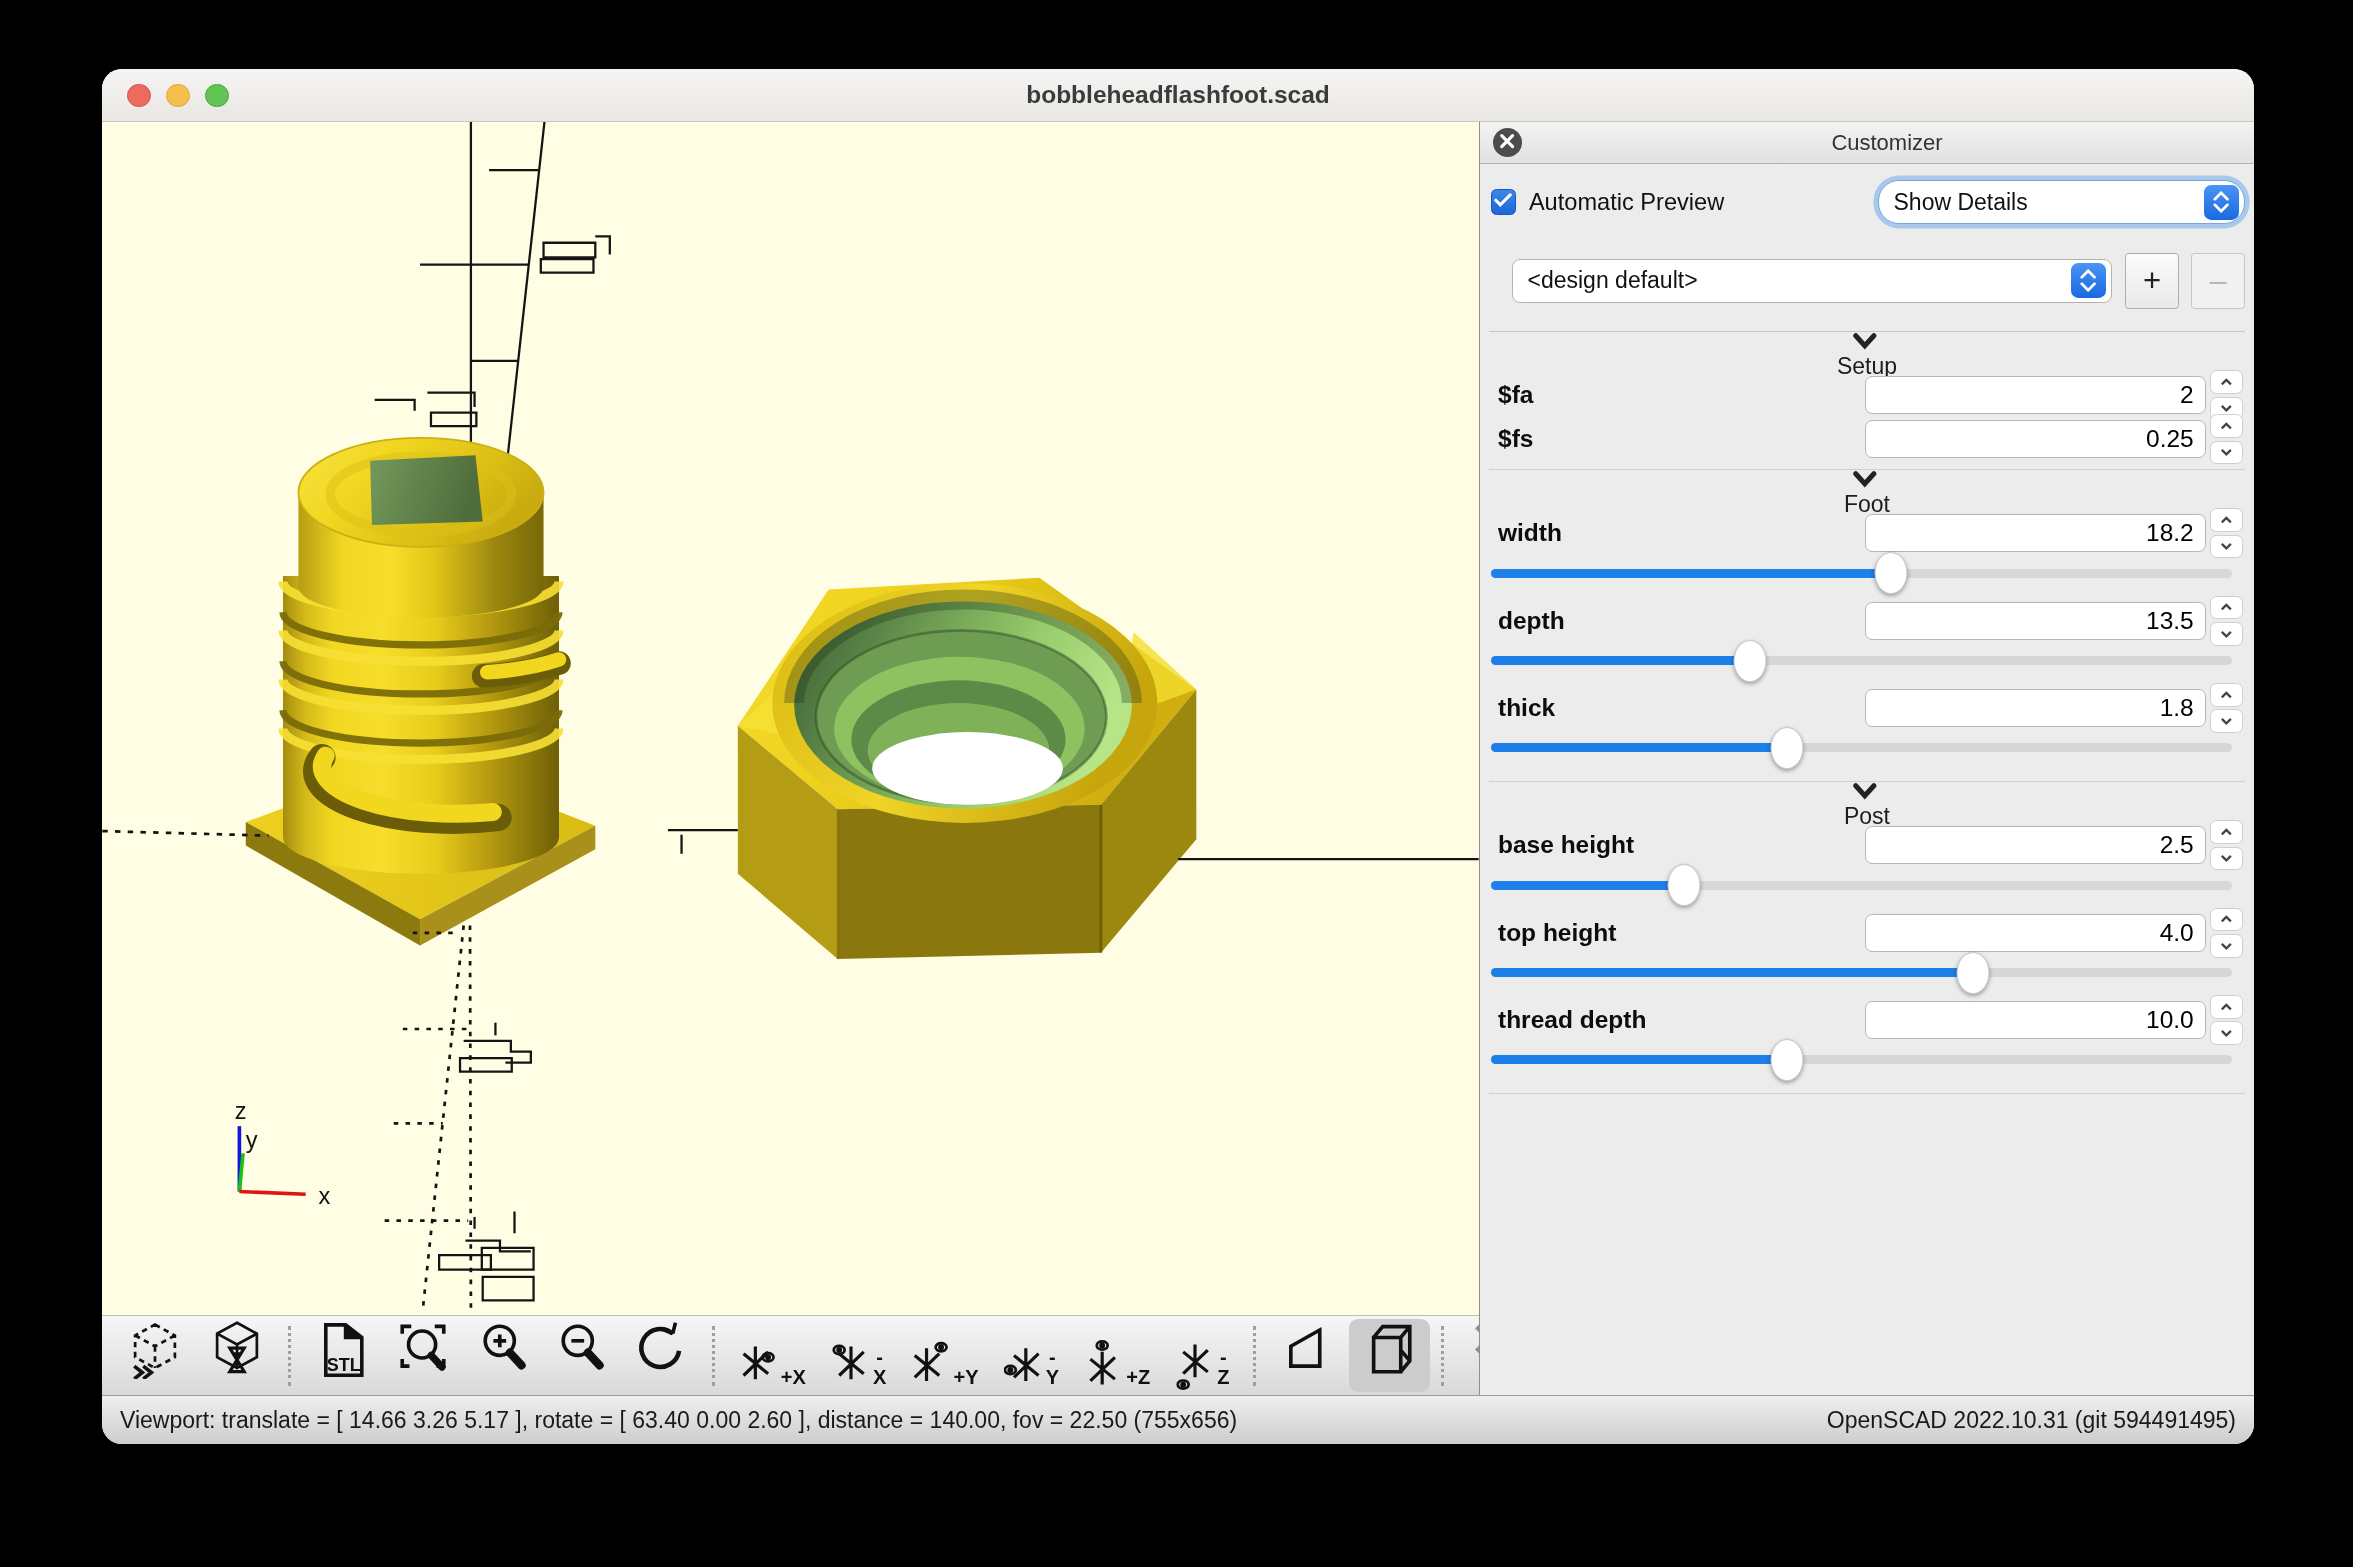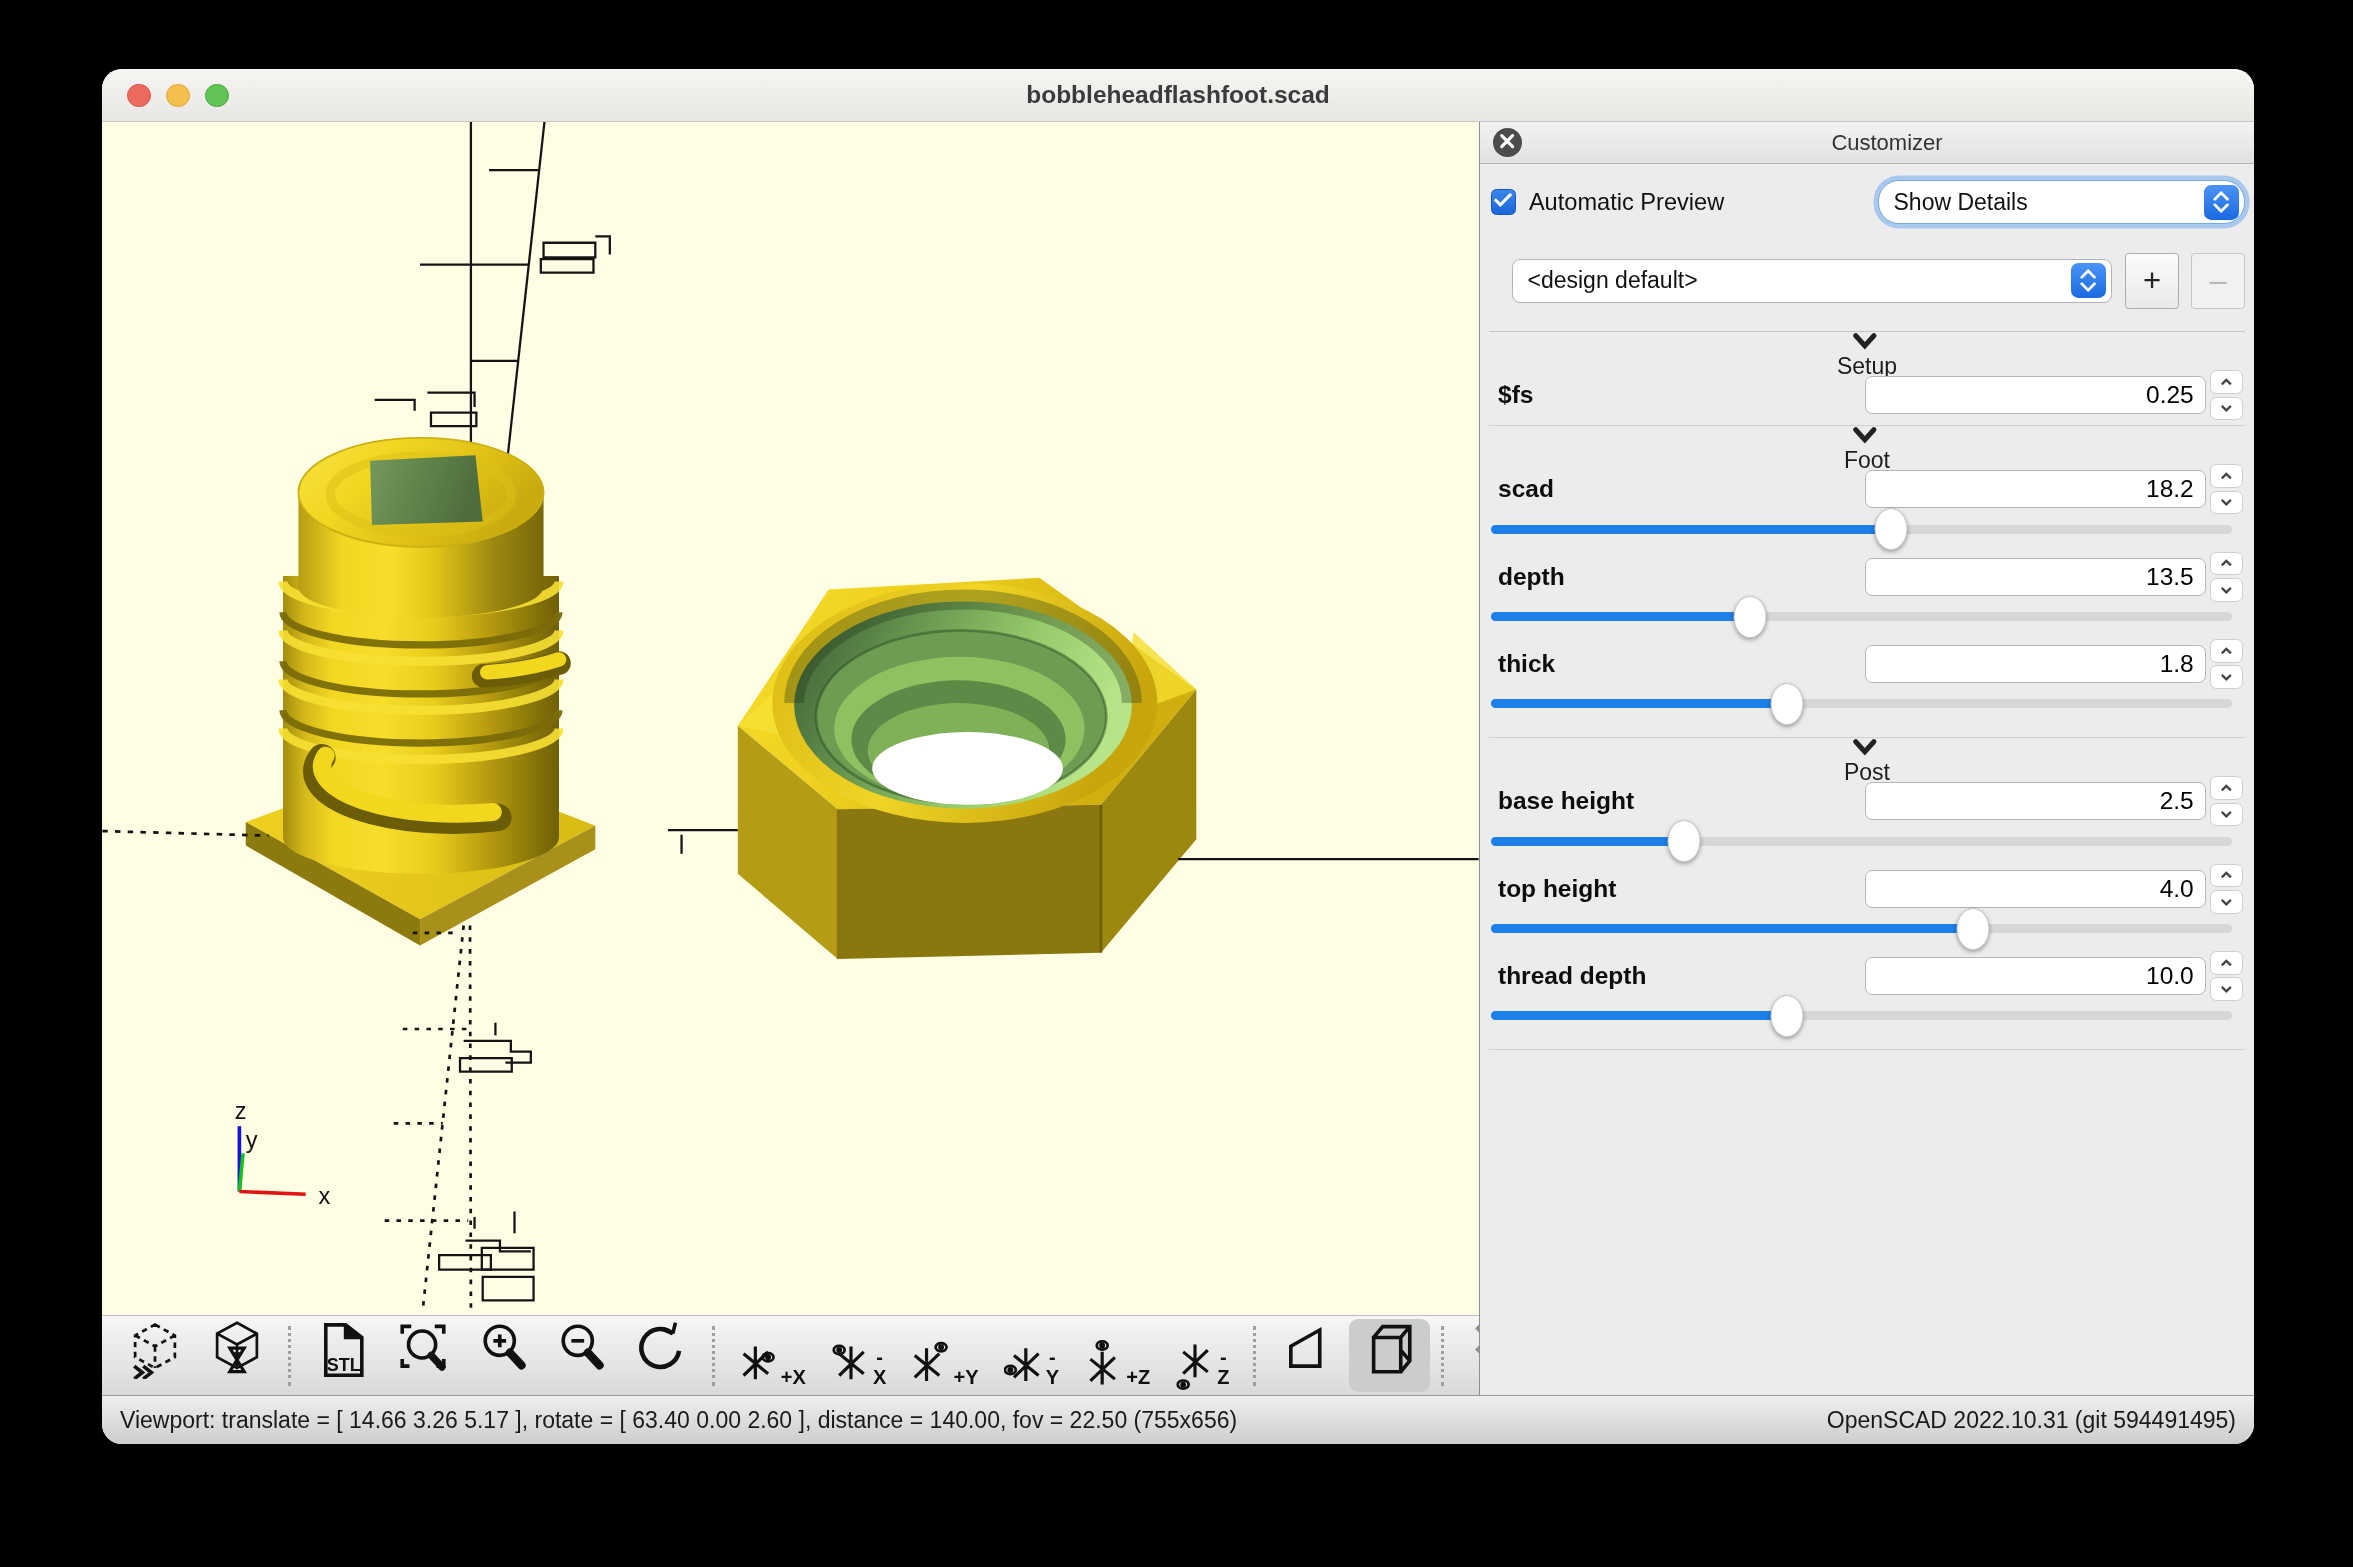--- a/index.html
+++ b/index.html
@@ -478,20 +478,38 @@
             <div class="section">
               <div class="sech">
                 <span>
                   <svg width="23.6" height="16.3" viewBox="0 0 26 18" fill="none" stroke="#222" stroke-width="5.5" stroke-linecap="round">
                       <path d="M3 3 L13 14 L23 3"></path>
                     </svg>
                 </span>
                 <span class="sechlabel">Setup</span>
               </div>
               <div class="prow">
+                <span class="plabel">$fa</span>
+                <span class="pright">
+                  <input class="numbox" value="2" style="">
+                  <span class="spin">
+                    <button class="sb">
+                        <svg width="12.7" height="8.2" viewBox="0 0 14 9" fill="none" stroke="#444" stroke-width="2.5">
+                          <path d="M2 7 L7 2 L12 7"></path>
+                        </svg>
+                      </button>
+                    <button class="sb">
+                        <svg width="12.7" height="8.2" viewBox="0 0 14 9" fill="none" stroke="#444" stroke-width="2.5">
+                          <path d="M2 2 L7 7 L12 2"></path>
+                        </svg>
+                      </button>
+                  </span>
+                </span>
+              </div>
+              <div class="prow">
                 <span class="plabel">$fs</span>
                 <span class="pright">
                   <input class="numbox" value="0.25" style="">
                   <span class="spin">
                     <button class="sb">
                         <svg width="12.7" height="8.2" viewBox="0 0 14 9" fill="none" stroke="#444" stroke-width="2.5">
                           <path d="M2 7 L7 2 L12 7"></path>
                         </svg>
                       </button>
                     <button class="sb">
@@ -508,21 +526,21 @@
               <div class="sech">
                 <span>
                   <svg width="23.6" height="16.3" viewBox="0 0 26 18" fill="none" stroke="#222" stroke-width="5.5" stroke-linecap="round">
                       <path d="M3 3 L13 14 L23 3"></path>
                     </svg>
                 </span>
                 <span class="sechlabel">Foot</span>
               </div>
 
               <div class="prow">
-                <span class="plabel">scad</span>
+                <span class="plabel">width</span>
                 <span class="pright">
                   <input class="numbox" value="18.2" style="">
                   <span class="spin">
                     <button class="sb">
                         <svg width="12.7" height="8.2" viewBox="0 0 14 9" fill="none" stroke="#444" stroke-width="2.5">
                           <path d="M2 7 L7 2 L12 7"></path>
                         </svg>
                       </button>
                     <button class="sb">
                         <svg width="12.7" height="8.2" viewBox="0 0 14 9" fill="none" stroke="#444" stroke-width="2.5">

